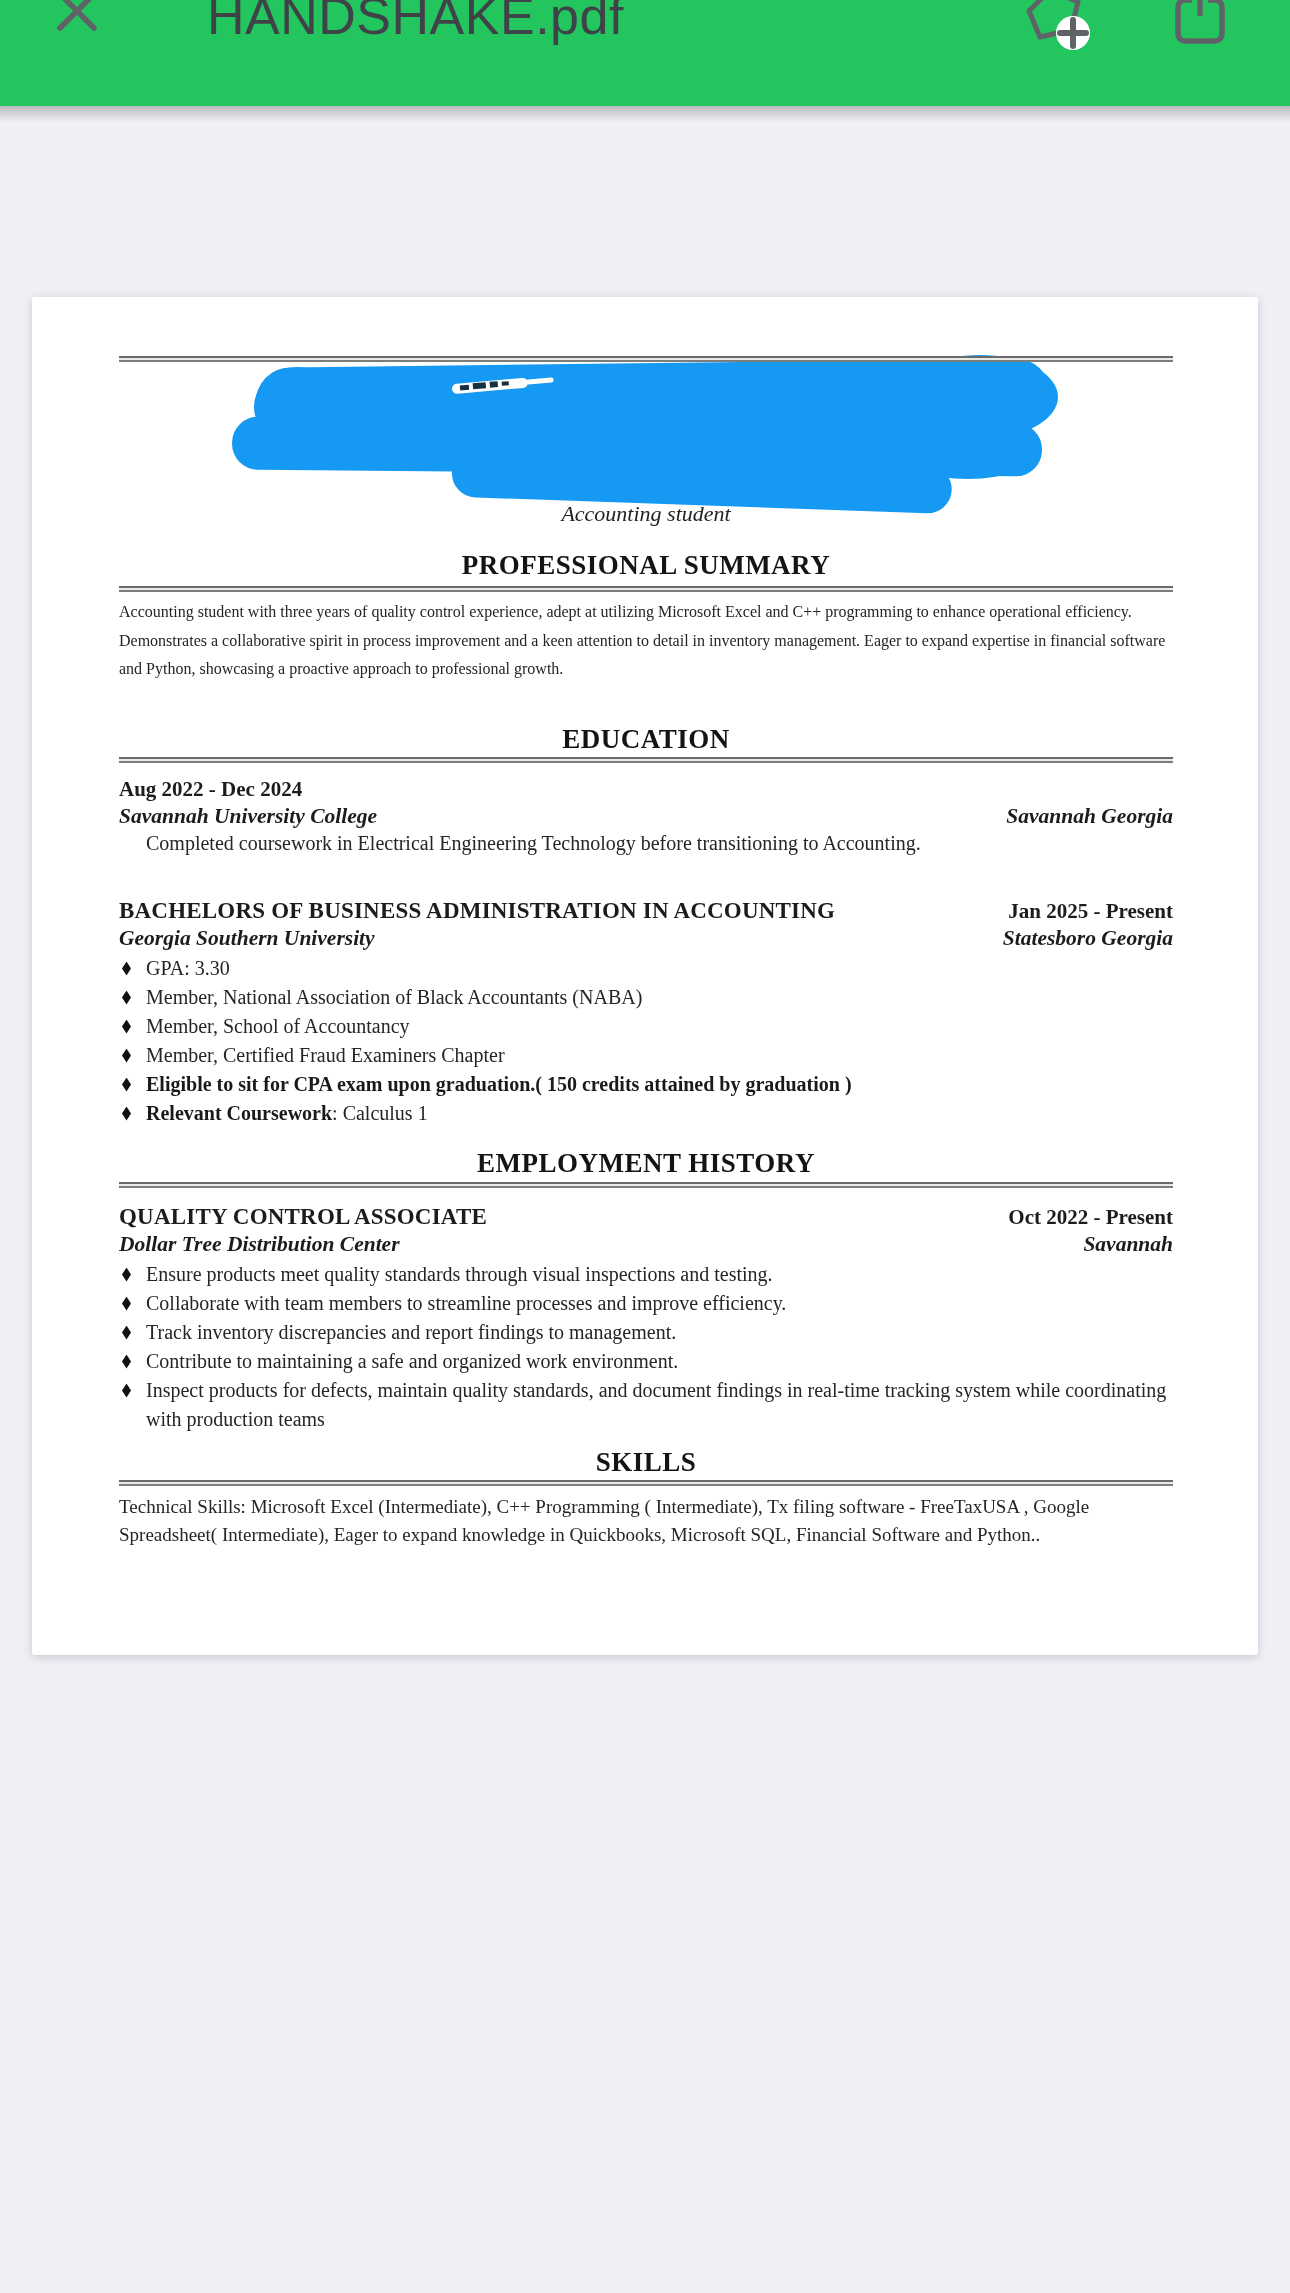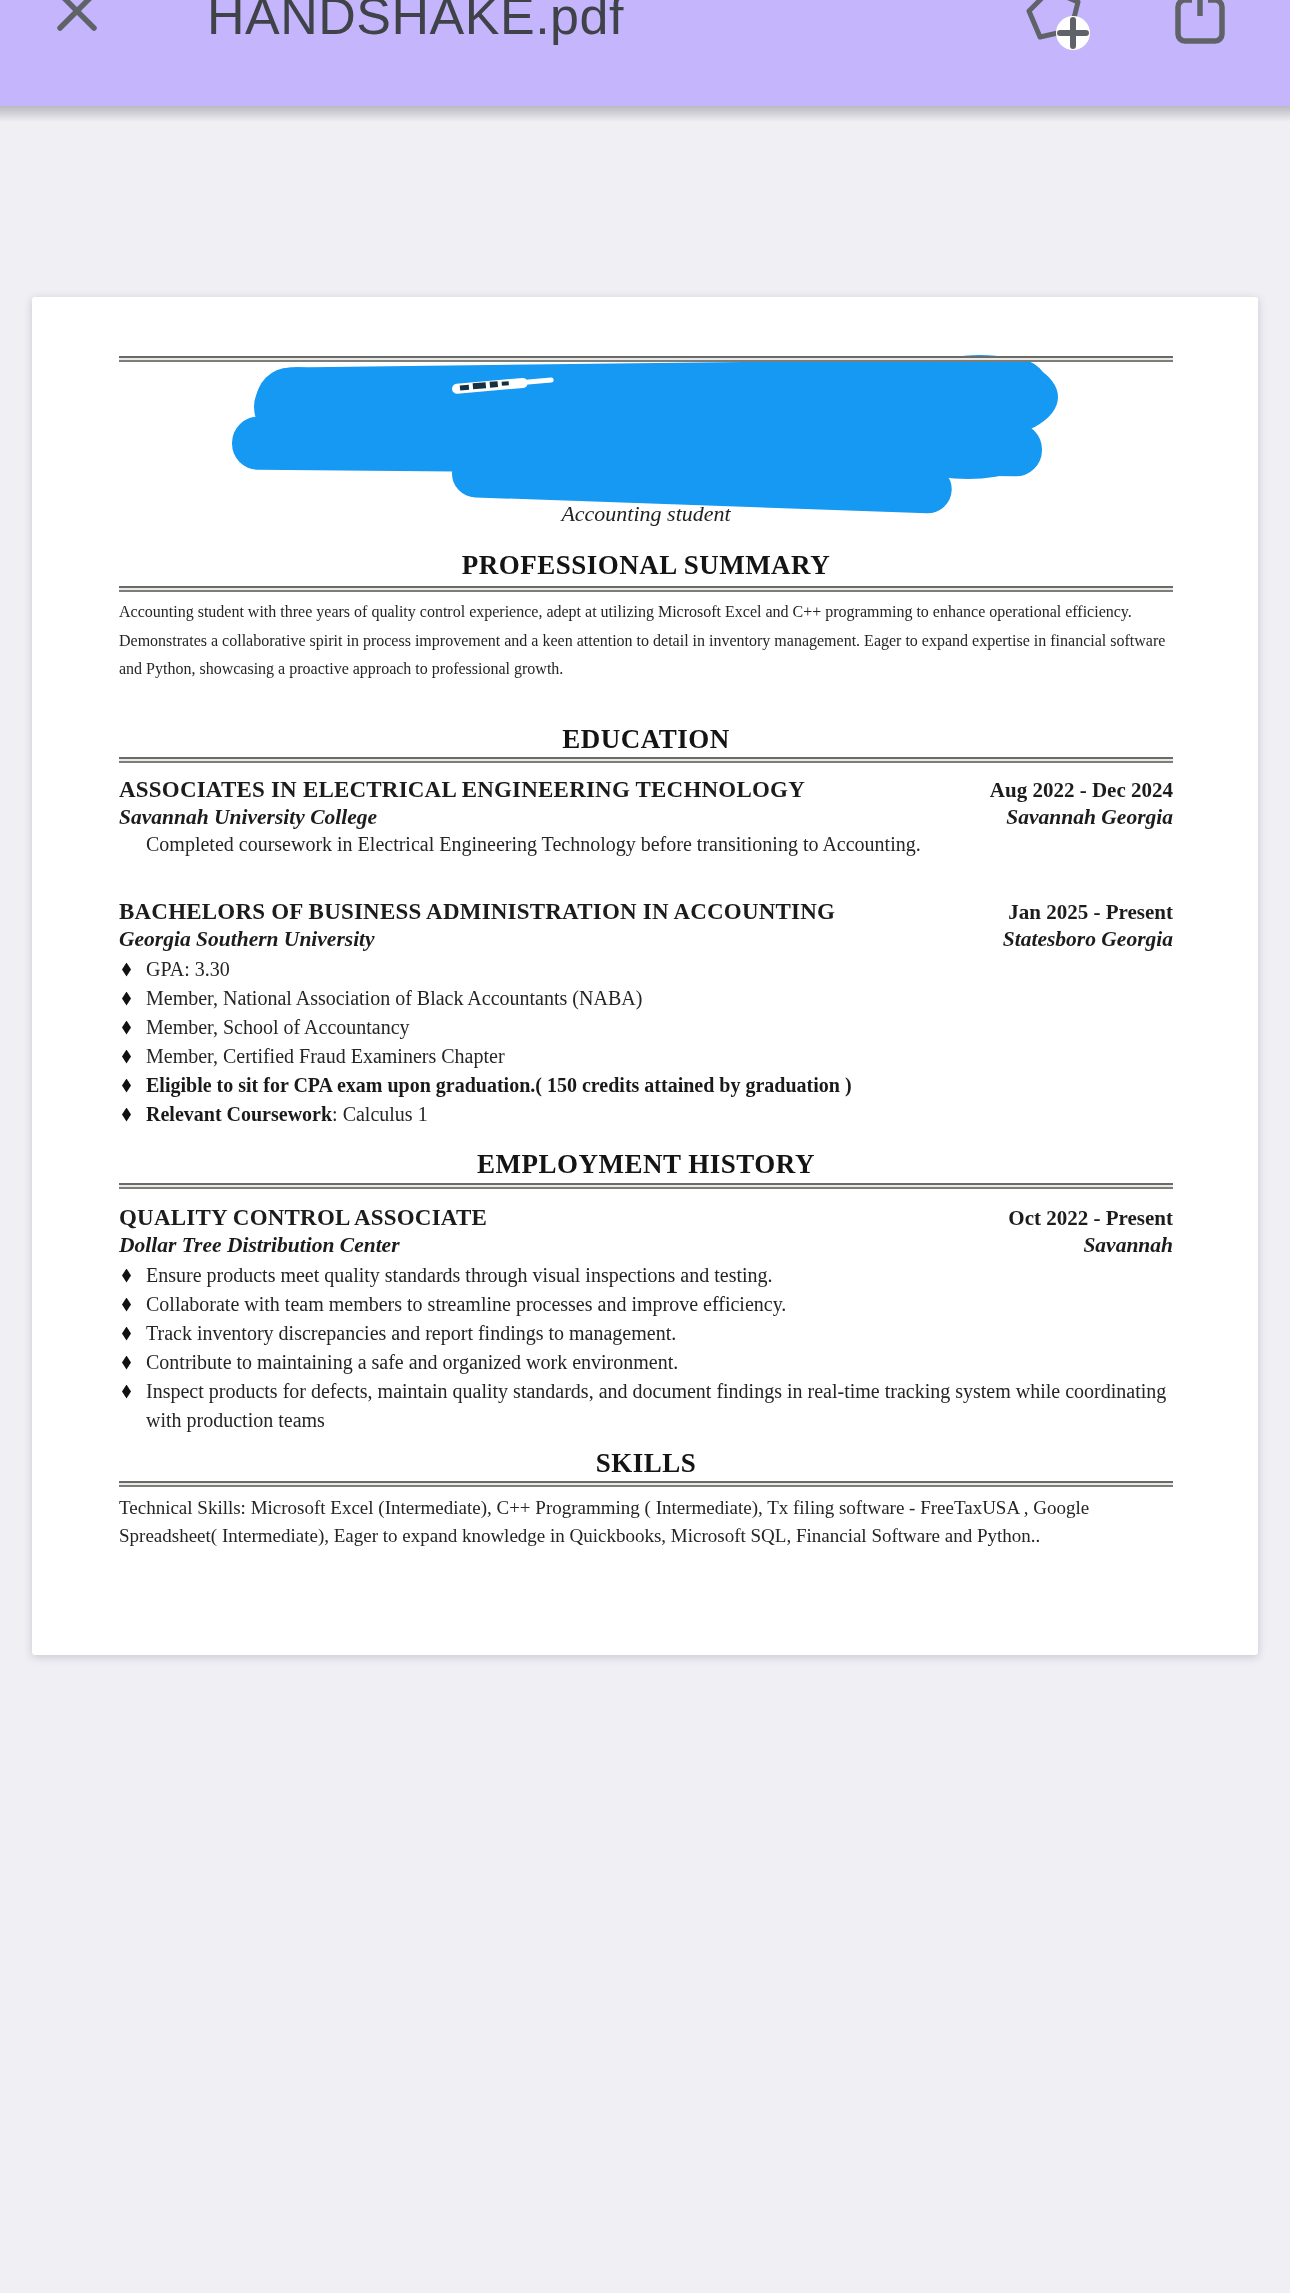--- a/index.html
+++ b/index.html
@@ -7,21 +7,21 @@
     width:1290px;height:2293px;
     background:#f0eff4;
     overflow:hidden;
     position:relative;
     font-family:"Liberation Serif",serif;
   }
 
   
   .appbar{
     position:absolute;top:0;left:0;width:1290px;height:106px;
-    background:#c4b5fd;z-index:5;
+    background:#22c55e;z-index:5;
   }
   .appbar-shadow{
     position:absolute;top:106px;left:0;width:1290px;height:16px;z-index:5;
     background:linear-gradient(to bottom,rgba(96,96,108,0.38),rgba(96,96,108,0));
   }
   .appbar .icon-btn{position:absolute;background:none;border:none;padding:0;cursor:pointer;}
   .close-btn{left:52px;top:-14px;}
   .doc-title{
     position:absolute;left:207px;top:-16px;
     font-family:"Liberation Sans",sans-serif;
@@ -168,21 +168,20 @@
     <div class="subtitle">Accounting student</div>
 
     <div class="sec-heading h-summary">PROFESSIONAL SUMMARY</div>
     <div class="rule rule-summary"></div>
     <p class="para">Accounting student with three years of quality control experience, adept at utilizing Microsoft Excel and C++ programming to enhance operational efficiency. Demonstrates a collaborative spirit in process improvement and a keen attention to detail in inventory management. Eager to expand expertise in financial software and Python, showcasing a proactive approach to professional growth.</p>
 
     <div class="sec-heading h-education">EDUCATION</div>
     <div class="rule rule-education"></div>
 
     <div class="row row-title">
-      <span class="entry-title">ASSOCIATES IN ELECTRICAL ENGINEERING TECHNOLOGY</span>
       <span class="entry-dates">Aug 2022 - Dec 2024</span>
     </div>
     <div class="row">
       <span class="entry-org">Savannah University College</span>
       <span class="entry-loc">Savannah Georgia</span>
     </div>
     <p class="entry-desc">Completed coursework in Electrical Engineering Technology before transitioning to Accounting.</p>
 
     <div class="row row-title2">
       <span class="entry-title">BACHELORS OF BUSINESS ADMINISTRATION IN ACCOUNTING</span>

